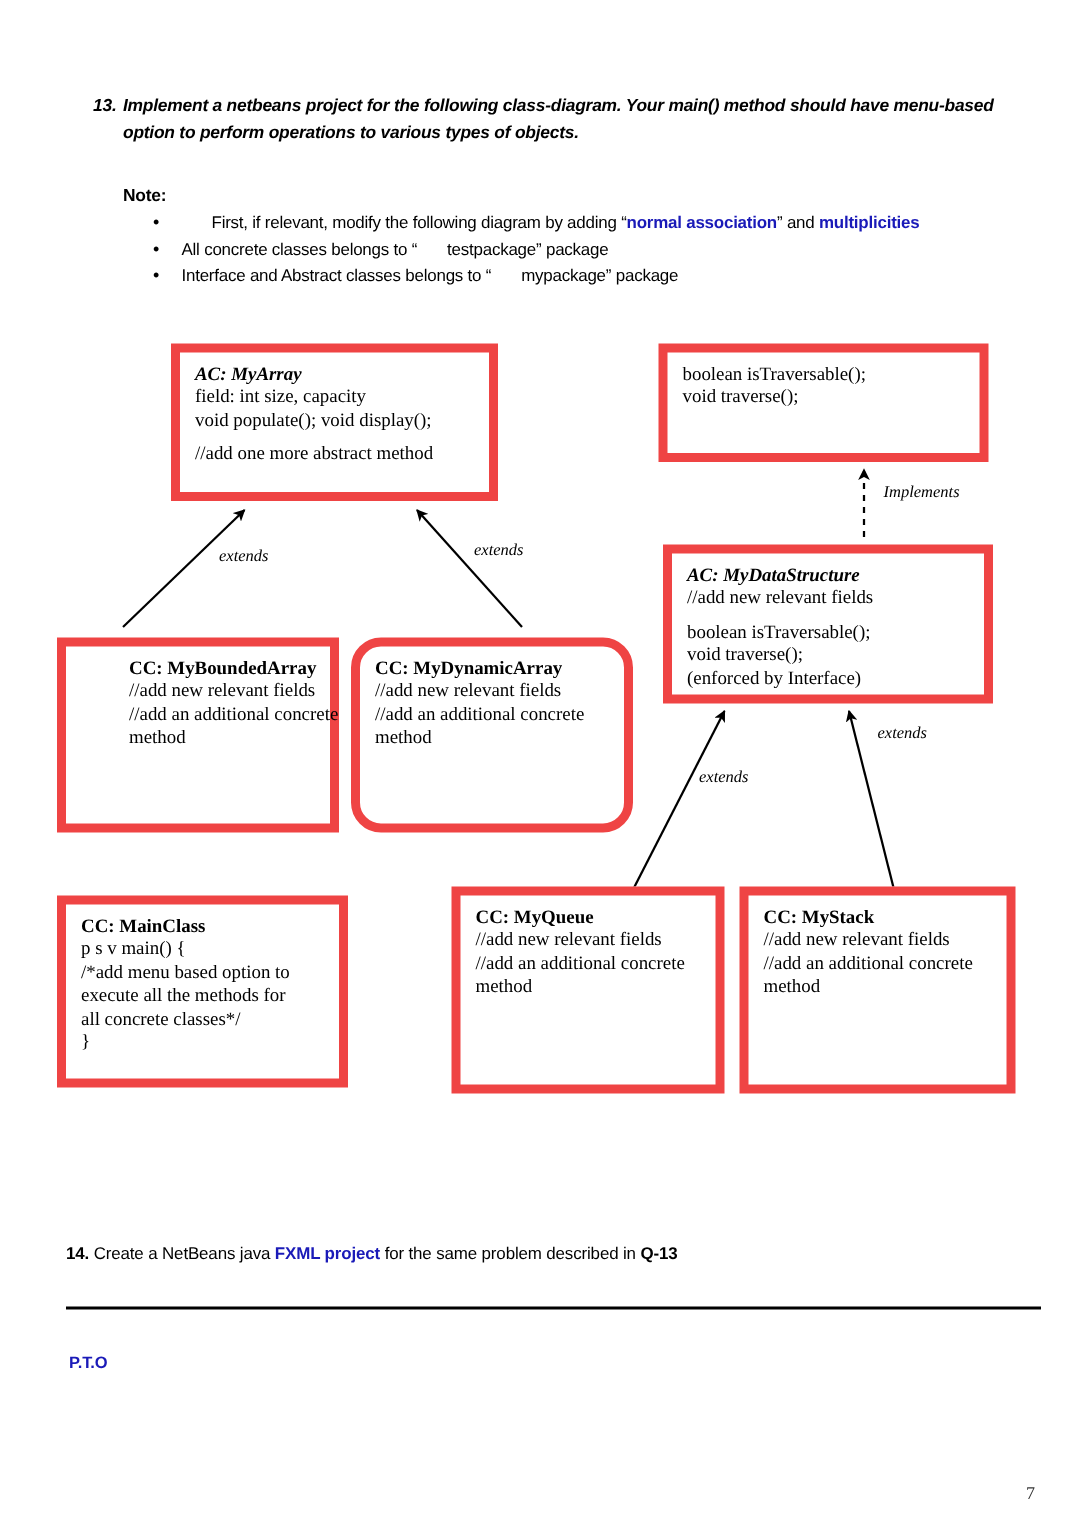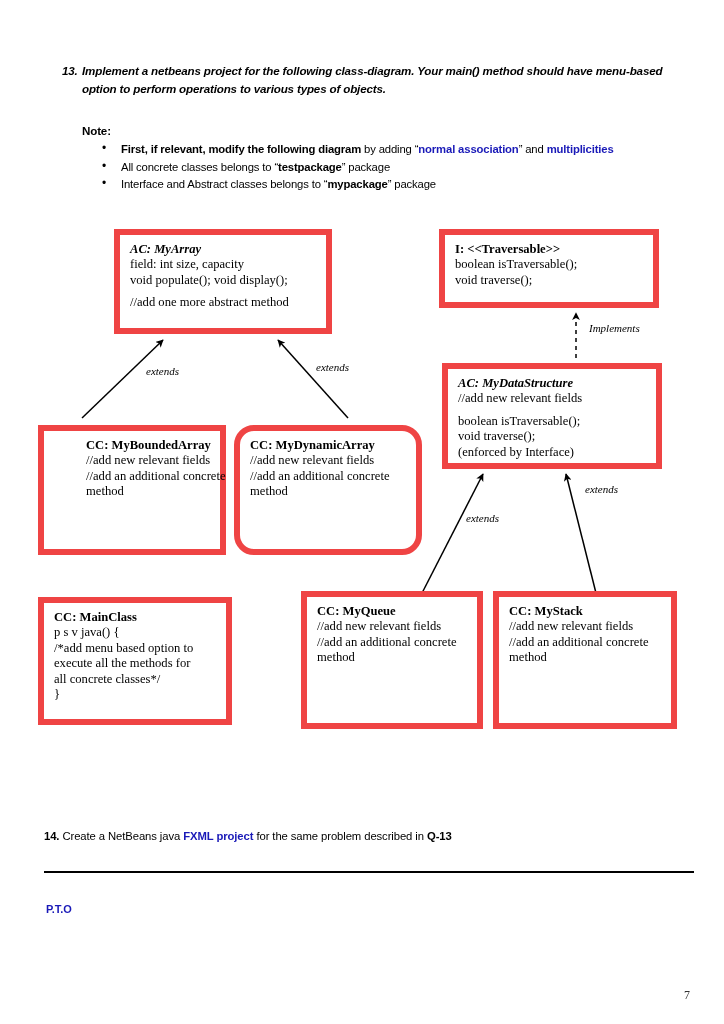--- a/index.html
+++ b/index.html
@@ -69,21 +69,21 @@
     letter-spacing: -0.15px;
     white-space: nowrap;
   }
   .bullet::before {
     content: "\2022";
     position: absolute;
     left: 4px;
     top: -1px;
     font-size: 12px;
   }
-  .b-bold { font-weight: bold; }
+  .b-bold { font-weight: normal; margin-left: 20px; }
   .b-blue { color: #1a1ab8; font-weight: bold; }
 
   
   .uml-box {
     position: absolute;
     box-sizing: border-box;
     border: 6px solid #ef4444;
     background: #ffffff;
     font-family: "Liberation Serif", serif;
     font-size: 12.6px;
@@ -201,21 +201,20 @@
 
   <div class="uml-box" style="left:114px; top:229px; width:218px; height:105px;">
     <div class="uml-title ital">AC: MyArray</div>
     <div class="uml-line">field: int size, capacity</div>
     <div class="uml-line">void populate();   void display();</div>
     <div class="uml-gap"></div>
     <div class="uml-line">//add one more abstract method</div>
   </div>
 
   <div class="uml-box" style="left:439px; top:229px; width:220px; height:79px;">
-    <div class="uml-title">I: &lt;&lt;Traversable&gt;&gt;</div>
     <div class="uml-line">boolean isTraversable();</div>
     <div class="uml-line">void traverse();</div>
   </div>
 
   <div class="uml-box" style="left:442px; top:363px; width:220px; height:106px;">
     <div class="uml-title ital">AC: MyDataStructure</div>
     <div class="uml-line">//add new relevant fields</div>
     <div class="uml-gap"></div>
     <div class="uml-line">boolean isTraversable();</div>
     <div class="uml-line">void traverse();</div>
@@ -231,21 +230,21 @@
 
   <div class="uml-box" style="left:234px; top:425px; width:188px; height:130px;border-radius:20px;">
     <div class="uml-title">CC: MyDynamicArray</div>
     <div class="uml-line">//add new relevant fields</div>
     <div class="uml-line">//add an additional concrete</div>
     <div class="uml-line">method</div>
   </div>
 
   <div class="uml-box" style="left:38px; top:597px; width:194px; height:128px;">
     <div class="uml-title">CC: MainClass</div>
-    <div class="uml-line">p s v java() {</div>
+    <div class="uml-line">p s v main() {</div>
     <div class="uml-line">  /*add menu based option to</div>
     <div class="uml-line">  execute all the methods for</div>
     <div class="uml-line">  all concrete classes*/</div>
     <div class="uml-line">}</div>
   </div>
 
   <div class="uml-box" style="left:301px; top:591px; width:182px; height:138px;">
     <div class="uml-title">CC: MyQueue</div>
     <div class="uml-line">//add new relevant fields</div>
     <div class="uml-line">//add an additional concrete</div>

